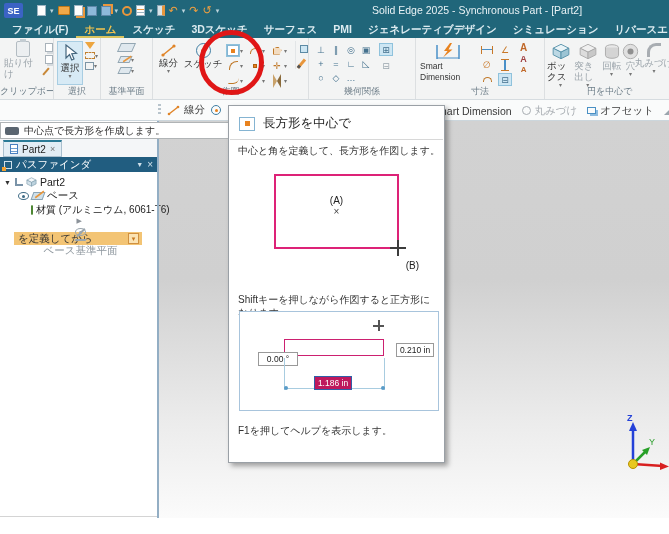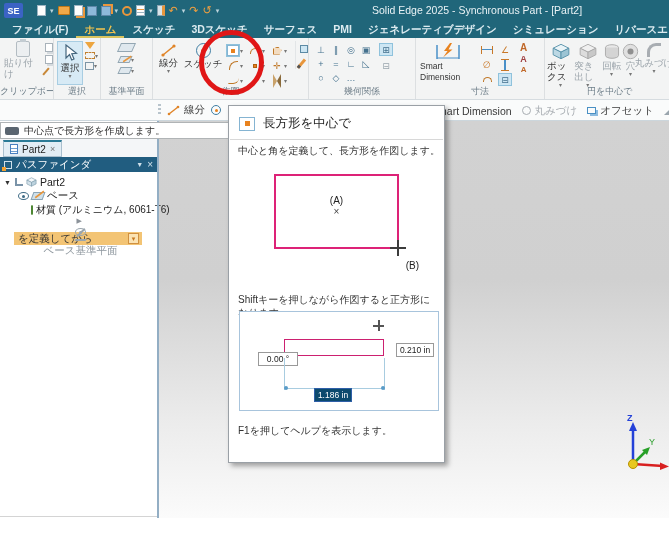--- a/index.html
+++ b/index.html
@@ -141,21 +141,21 @@
   .xh.sm::before,.xh.sm::after { background:#555; }
   .ill1-b { position:absolute; right:-22px; bottom:-24px; font-size:10px; color:#222; }
   .tt-p { position:absolute; left:9px; right:5px; font-size:10px; color:#333; line-height:13px; }
   .tt-p1 { top:168px; }
   .tt-p2 { top:187px; }
   .ill2 { position:absolute; left:10px; top:205px; width:200px; height:100px; border:1px solid #a8c4dc; background:#fff; }
   .ill2-rect { position:absolute; left:44px; top:27px; width:100px; height:17px; border:1.5px solid #cc2070; }
   .vbox { position:absolute; background:#fff; border:1px solid #999; font-size:8.5px; color:#222; text-align:center; line-height:12px; height:14px; }
   .vbox.angle { left:18px; top:40px; width:40px; }
   .vbox.height { left:156px; top:31px; width:38px; }
-  .vbox.width { left:74px; top:76px; width:38px; background:#0c4a6e; border-color:#2f5fa8; color:#fff; }
+  .vbox.width { left:74px; top:64px; width:38px; background:#be185d; border-color:#2f5fa8; color:#fff; }
   .dimv { position:absolute; width:1px; top:46px; height:32px; background:#a8cce0; }
   .dimv.l { left:44px; } .dimv.r { left:144px; }
   .dimh { position:absolute; left:46px; top:76px; width:97px; height:1px; background:#a8cce0; }
   .dimh::before,.dimh::after { content:""; position:absolute; top:-2px; width:4px; height:4px; background:#5a9cc8; border-radius:50%; }
   .dimh::before { left:-2px; } .dimh::after { right:-2px; }
   .ill2 .xh.sm { left:133px; top:8px; }
   .tt-footer { position:absolute; left:9px; top:318px; font-size:10px; color:#333; }
 
   
   .red-circle { position:absolute; left:199px; top:30px; width:65px; height:65px; border:5px solid #e01616; border-radius:50%; z-index:90; }

